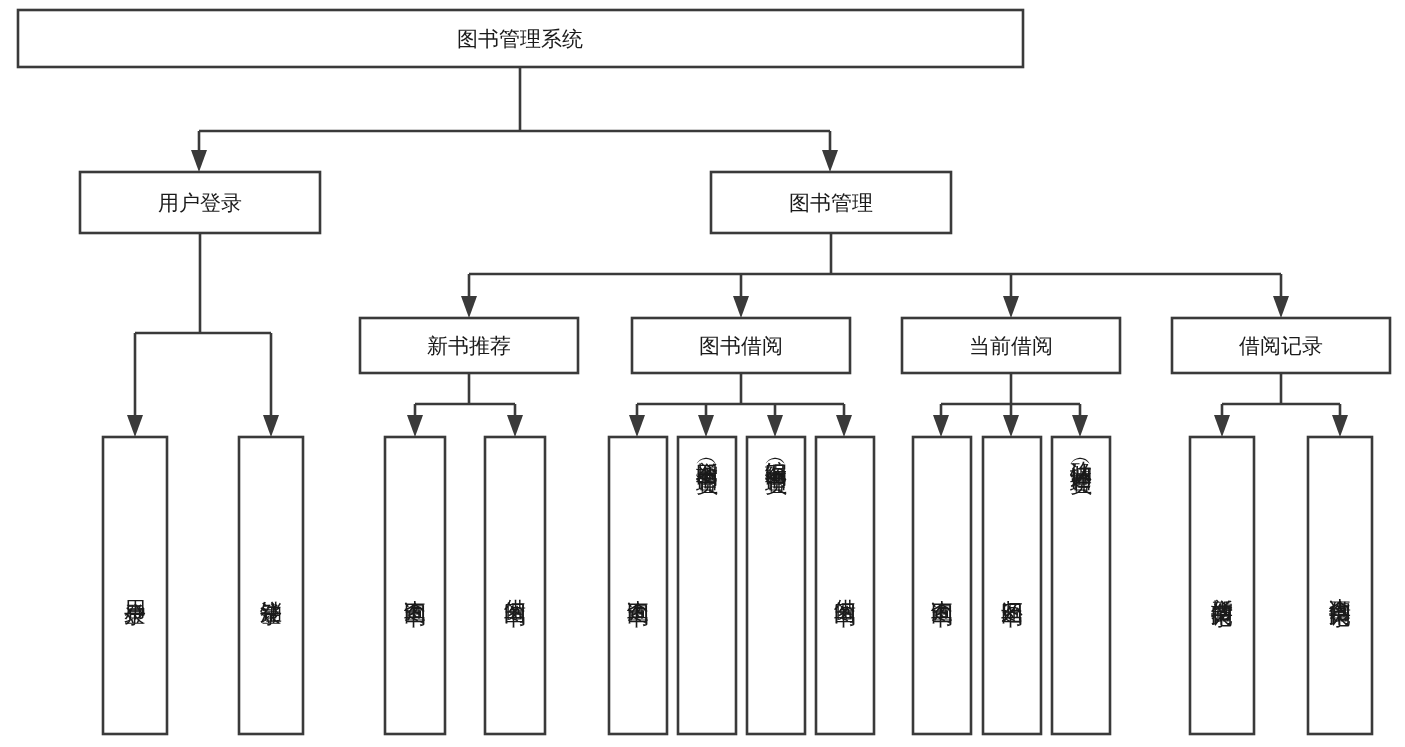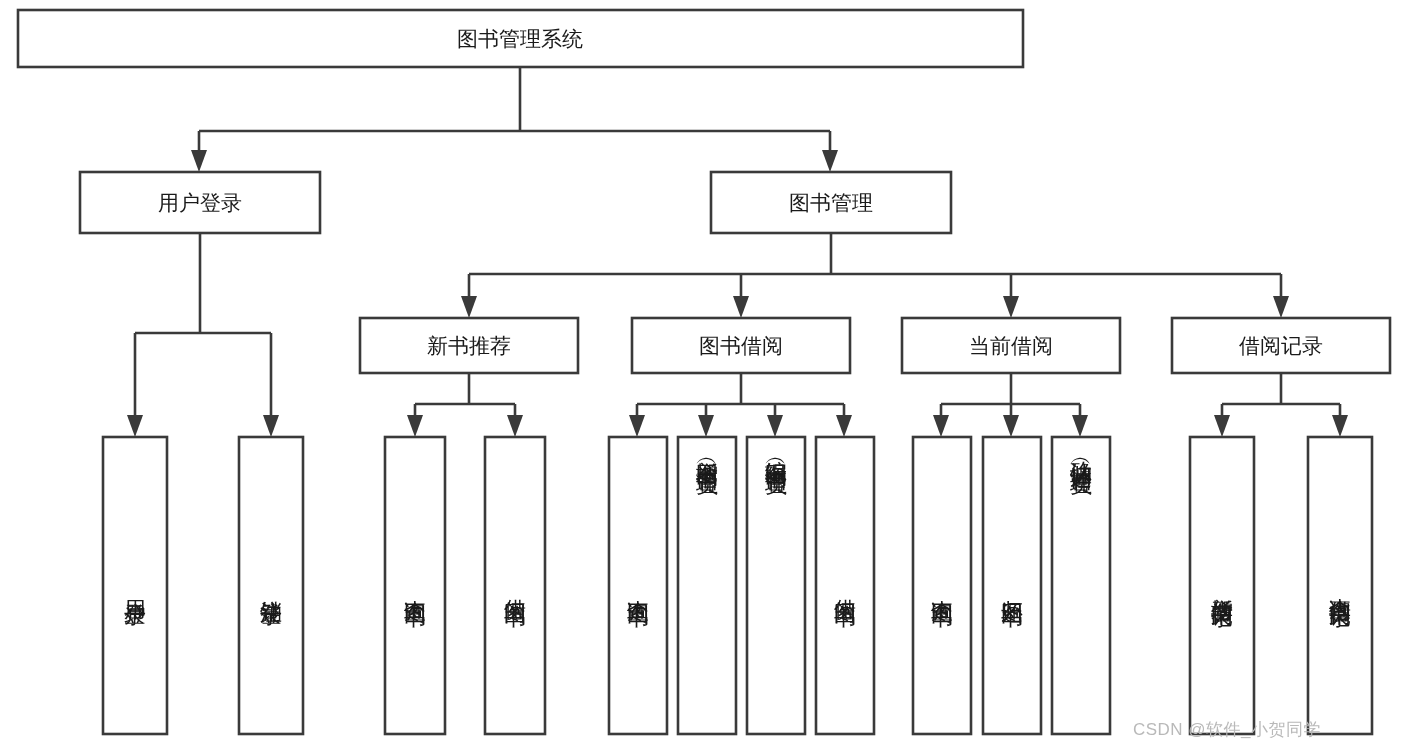--- a/index.html
+++ b/index.html
@@ -257,15 +257,14 @@
   </div>
 
   <div class="leaf-label-wrap" style="left:1190px; top:437px; width:64px; height:297px; align-items:center;">
     <span class="leaf-label">新增借阅记录</span>
   </div>
 
   <div class="leaf-label-wrap" style="left:1308px; top:437px; width:64px; height:297px; align-items:center;">
     <span class="leaf-label">查询借阅记录</span>
   </div>
 
-  <div class="watermark">CSDN @软件_小贺同学</div>
 
 </div>
 
 </body></html>

